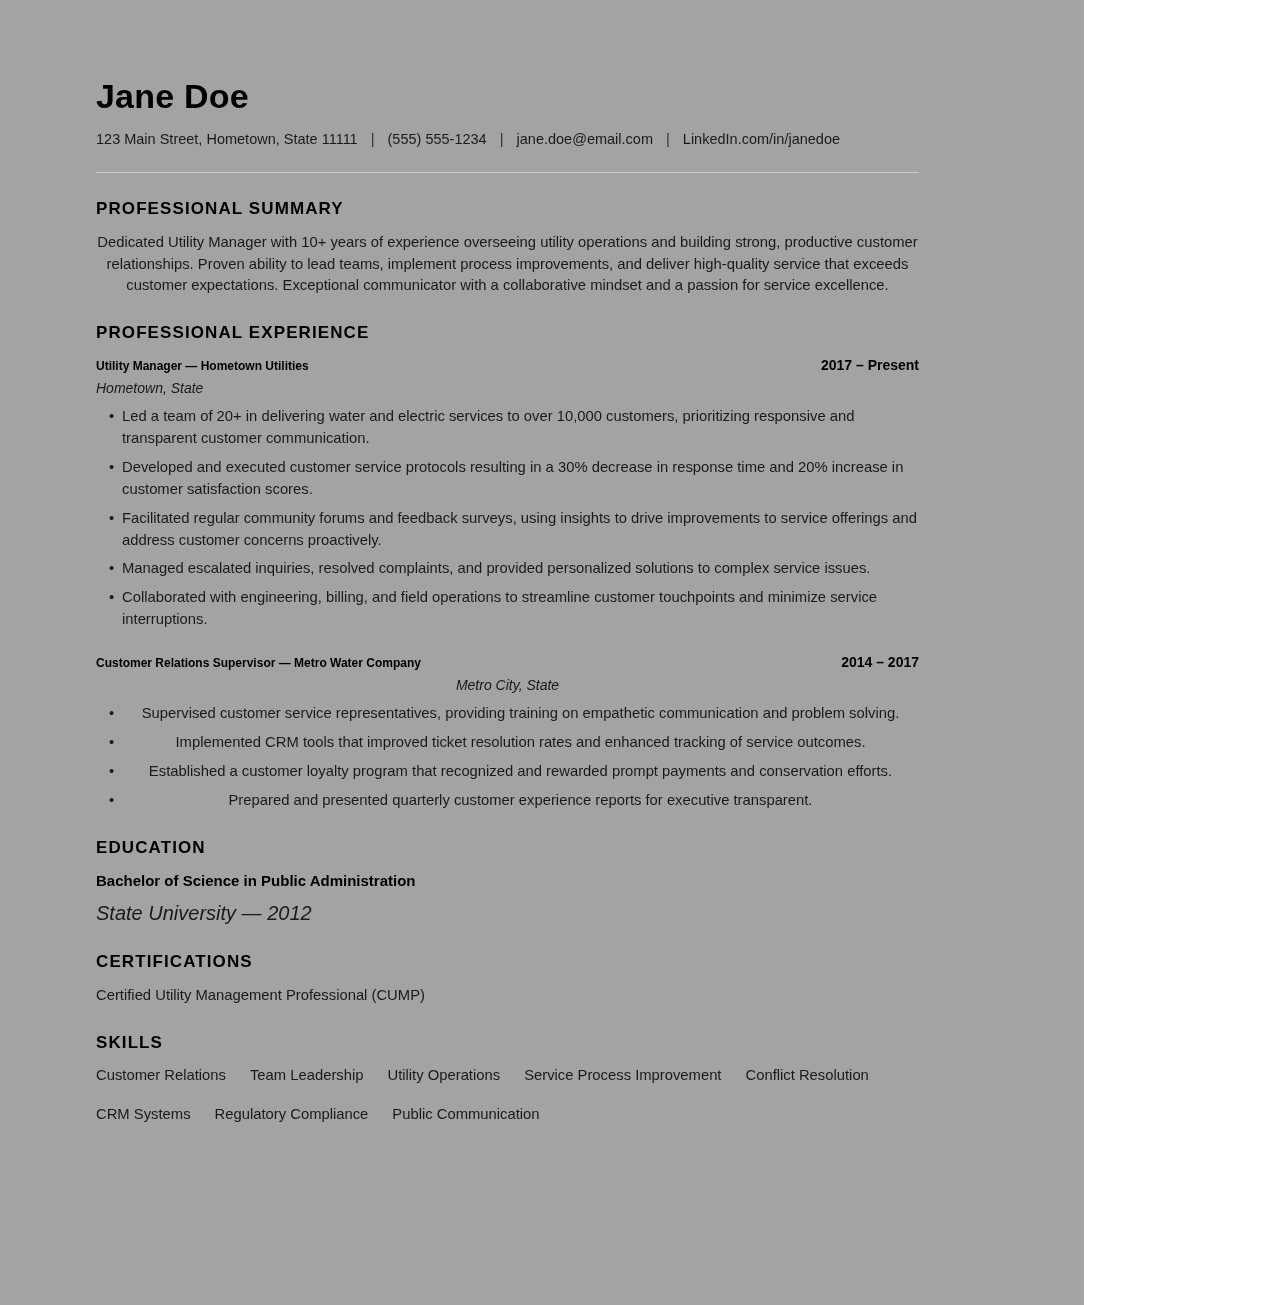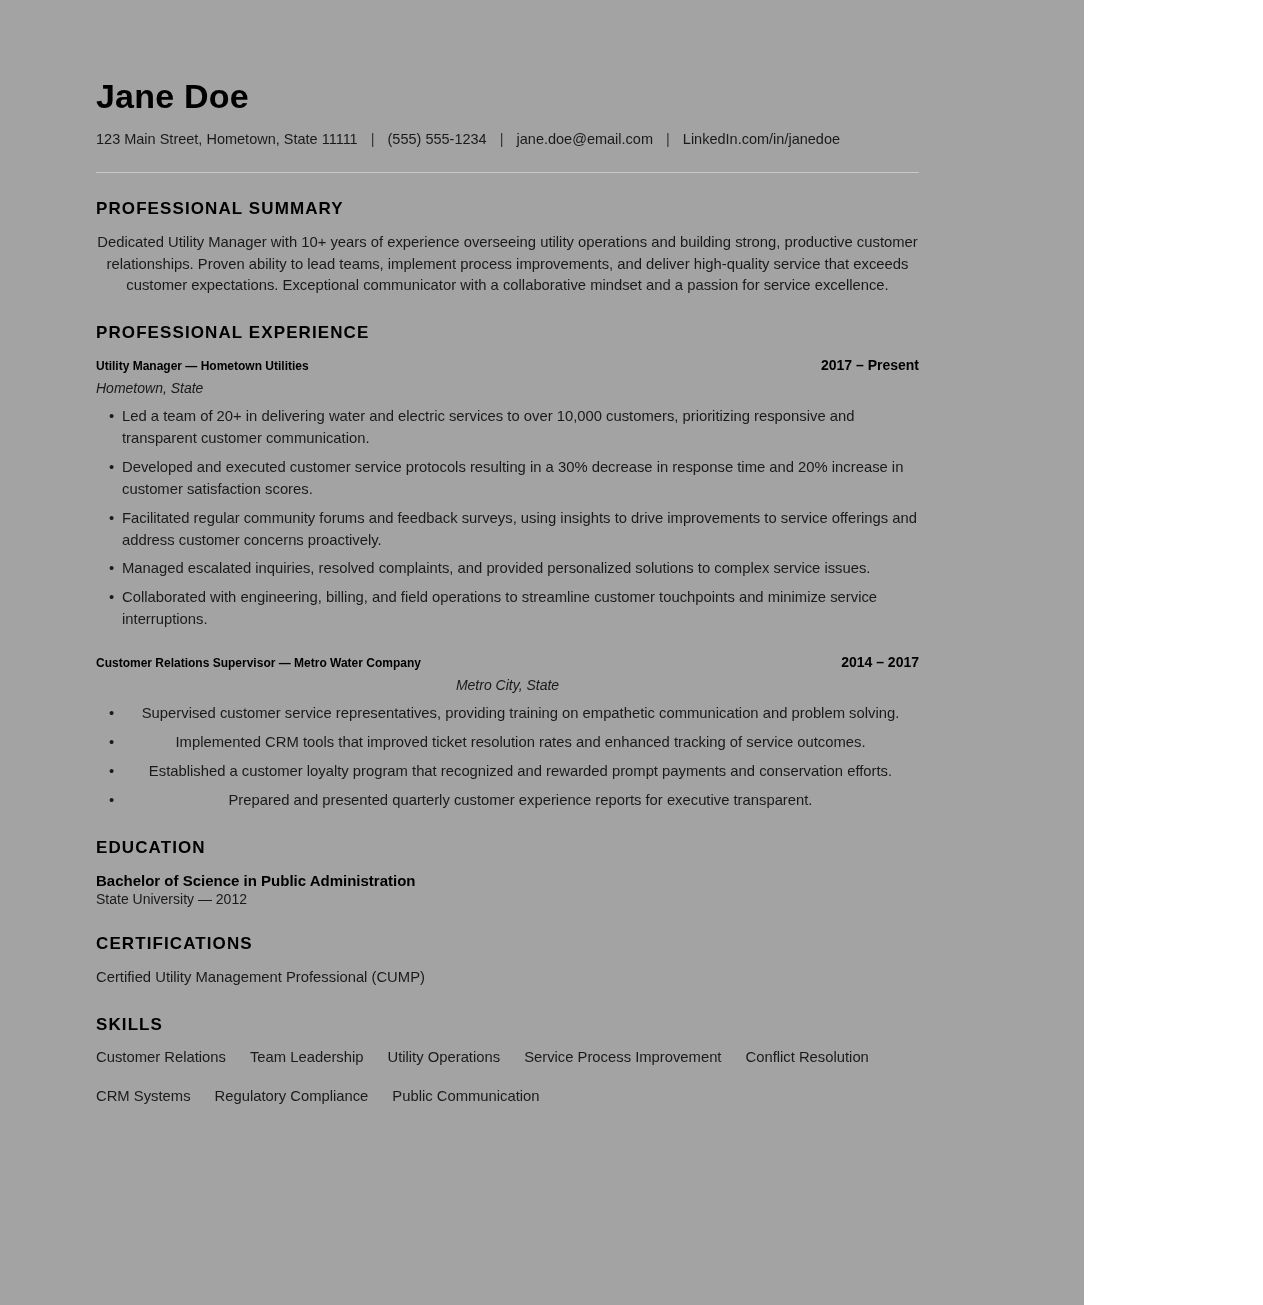--- a/index.html
+++ b/index.html
@@ -133,23 +133,24 @@
   }
 
   
   .edu-degree {
     font-size: 15px;
     font-weight: bold;
     color: #000000;
     line-height: 1.3;
   }
   .edu-school {
-    font-size: 14px;
-    color: #1a1a1a;
-    margin-top: 0;
+    font-size: 20px;
+    font-style: italic;
+    color: #1a1a1a;
+    margin-top: 10px;
     line-height: 1.3;
   }
 
   
   .skills-wrap {
     display: flex;
     flex-wrap: wrap;
     column-gap: 24px;
     row-gap: 20px;
     max-width: 818px;

